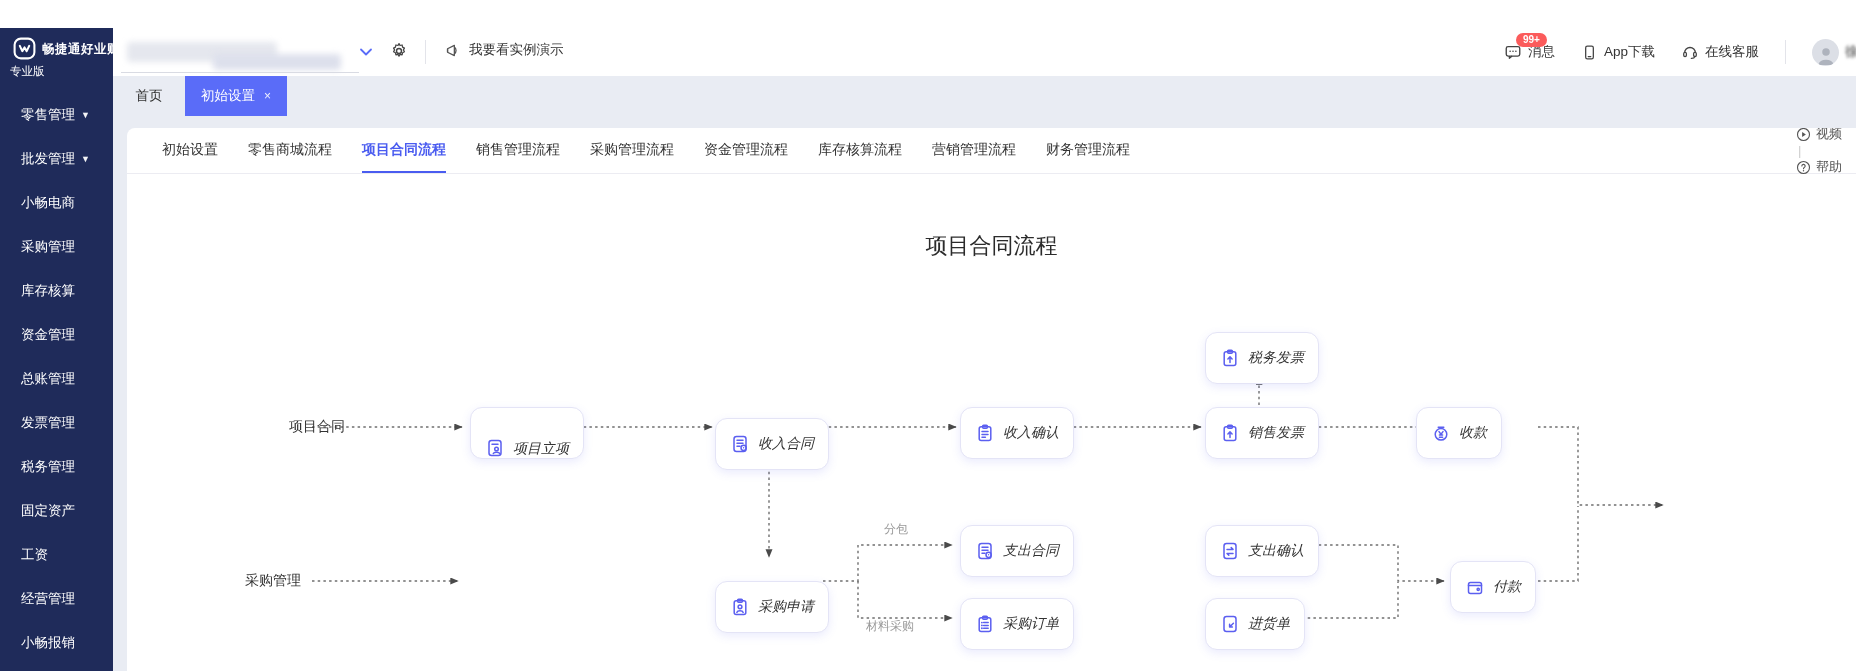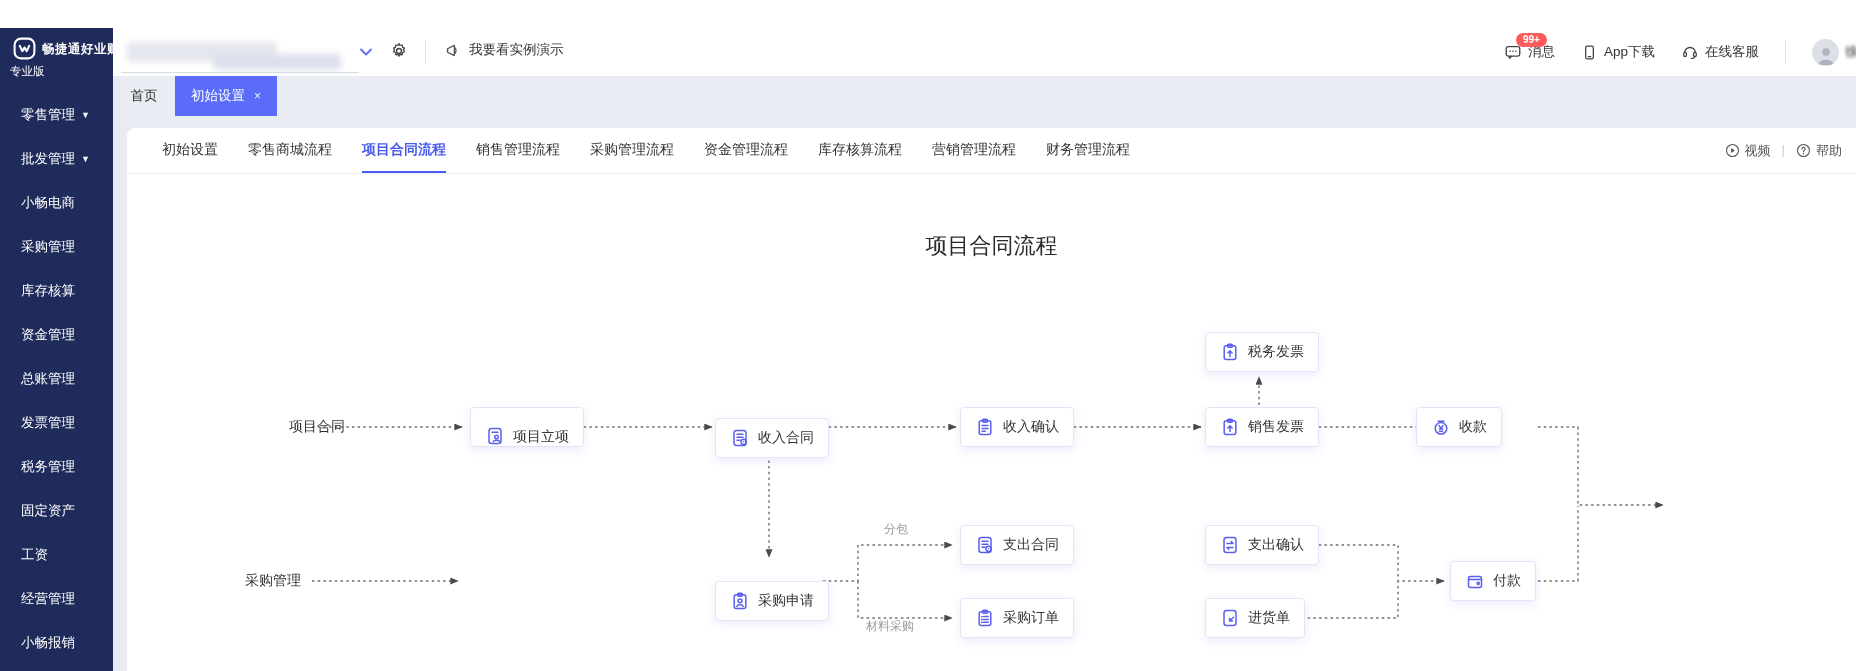--- a/index.html
+++ b/index.html
@@ -34,43 +34,43 @@
   #tb-right{position:absolute;right:0;top:0;height:48px;display:flex;align-items:center;gap:26px;}
   .tb-item{display:flex;align-items:center;gap:6px;font-size:13.5px;color:#333;cursor:pointer;position:relative;white-space:nowrap;}
   #badge{position:absolute;top:-10px;left:12px;background:#FB5B5B;color:#fff;font-size:10px;font-weight:bold;
          border-radius:9px;padding:2px 7px;line-height:10px;}
   #tb-div2{height:24px;border-left:1px solid #e3e4ea;}
   #avatar{width:27px;height:27px;border-radius:50%;background:#dcdfe6;overflow:hidden;display:flex;align-items:flex-end;justify-content:center;}
   #username{font-size:13.5px;color:#333;filter:blur(1.5px);margin-right:-16px;}
 
   
   #tabstrip{height:40px;background:#E9ECF3;display:flex;align-items:stretch;}
-  #tab-home{width:62px;display:flex;align-items:center;justify-content:center;font-size:13.5px;color:#333;cursor:pointer;}
+  #tab-home{width:72px;display:flex;align-items:center;justify-content:center;font-size:13.5px;color:#333;cursor:pointer;}
   #tab-active{background:#5A6CF8;color:#fff;display:flex;align-items:center;padding:0 16px;font-size:13.5px;cursor:pointer;gap:9px;}
   #tab-active .x{font-size:12px;opacity:.9;cursor:pointer;}
 
   
   #content-bg{flex:1;background:#E9ECF3;position:relative;}
   #panel{position:absolute;left:14px;top:12px;right:0;bottom:0;background:#fff;border-radius:8px 0 0 0;overflow:hidden;}
   #subrow{height:46px;border-bottom:1px solid #ececf2;display:flex;align-items:center;padding:0 14px 0 35px;box-sizing:border-box;}
   #subtabs{display:flex;gap:30px;height:100%;align-items:center;}
   .stab{font-size:14px;color:#333;cursor:pointer;height:100%;display:flex;align-items:center;border-bottom:2px solid transparent;box-sizing:border-box;white-space:nowrap;}
   .stab.active{color:#4A5CF0;border-bottom-color:#4A5CF0;font-weight:bold;}
-  #subrow-right{margin-left:auto;display:flex;gap:9px;font-size:13px;color:#555;white-space:nowrap;}
+  #subrow-right{margin-left:auto;display:flex;font-size:13px;color:#555;white-space:nowrap;flex-direction:column;}
   #subrow-right .ric{width:15px;height:15px;}
   #subrow-right .sep{color:#ccc;margin:0 2px;}
   .rlink{display:flex;align-items:center;gap:5px;cursor:pointer;}
 
   #flow-title{text-align:center;margin-top:57px;font-size:22px;font-weight:500;color:#2b2b2b;}
 
   #flow{position:absolute;left:0;top:0;width:100%;height:100%;pointer-events:none;}
   #edges{position:absolute;left:0;top:0;}
-  .node{position:absolute;height:40px;box-sizing:border-box;display:flex;align-items:center;gap:8px;padding:0 14px;
-        background:#fff;border:1px solid #E4E4F6;border-radius:4px;box-shadow:0 3px 10px rgba(93,97,240,.13);
-        font-size:14px;color:#333;white-space:nowrap;pointer-events:auto;cursor:pointer;}
+  .node{position:absolute;height:52px;box-sizing:border-box;display:flex;align-items:center;gap:8px;padding:0 14px;
+        background:#fff;border:1px solid #E4E4F6;border-radius:12px;box-shadow:0 3px 10px rgba(93,97,240,.13);
+        font-size:14px;color:#333;white-space:nowrap;pointer-events:auto;cursor:pointer;font-style:italic;}
   .node .nicon{width:20px;height:20px;display:block;}
   .lane-label{position:absolute;font-size:14px;color:#333;white-space:nowrap;}
   .edge-label{position:absolute;font-size:12px;color:#999;white-space:nowrap;}
 </style>
 </head>
 <body>
 
 <div id="topstrip"></div>
 
 <div id="root">

